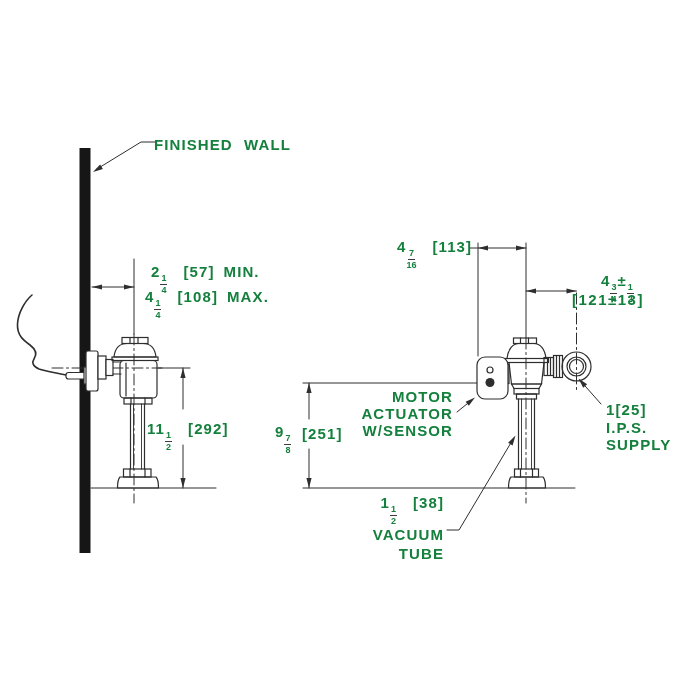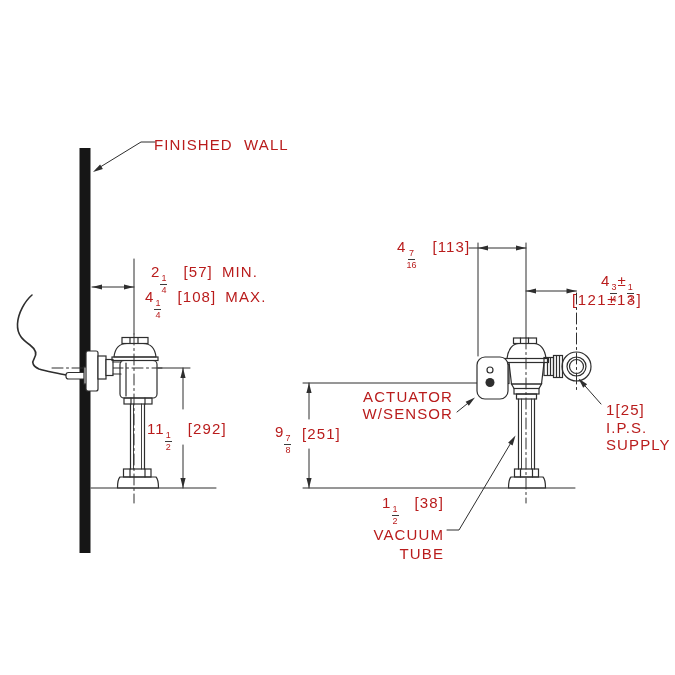--- a/index.html
+++ b/index.html
@@ -1,20 +1,20 @@
 <!DOCTYPE html>
 <html><head>
 <meta charset="utf-8">
 <style>
   html,body{margin:0;padding:0;background:#ffffff;}
   .canvas{position:relative;width:675px;height:675px;background:#ffffff;overflow:hidden;
           font-family:"Liberation Sans",sans-serif;}
   svg{position:absolute;left:0;top:0;}
   .labels{position:absolute;left:0;top:0;width:675px;height:675px;}
-  .t{position:absolute;font-size:15px;color:#b91c1c;letter-spacing:1.1px;white-space:nowrap;line-height:1;}
+  .t{position:absolute;font-size:15px;color:#15803d;letter-spacing:1.1px;white-space:nowrap;line-height:1;font-weight:bold;}
   .t .ln{display:block;}
   .frac{display:inline-flex;flex-direction:column;align-items:center;font-size:9px;
         letter-spacing:0;line-height:1;vertical-align:-4px;}
   .frac .n{border-bottom:1px solid #3b3b3b;padding:0 1px 1px;}
   .frac .d{padding-top:1px;}
   .metric{margin-left:16px;}
   .suffix{margin-left:9px;}
   .ra{text-align:right;}
   .lh17{line-height:17px;}
   .lh175{line-height:17.5px;margin-left:9px;}
@@ -239,20 +239,21 @@
           <span class="n">7</span>
           <span class="d">8</span>
         </span>
   </div>
 
   <div class="t" style="left:302px;top:426px;">
     <span>[251]</span>
   </div>
 
   <div class="t ra lh17" style="left:293px;top:388px;width:160px;">
+    <span class="ln">MOTOR</span>
     <span class="ln">ACTUATOR</span>
     <span class="ln">W/SENSOR</span>
   </div>
 
   <div class="t lh175" style="left:597px;top:401px;">
     <span class="ln">1[25]</span>
     <span class="ln">I.P.S.</span>
     <span class="ln">SUPPLY</span>
   </div>
 

